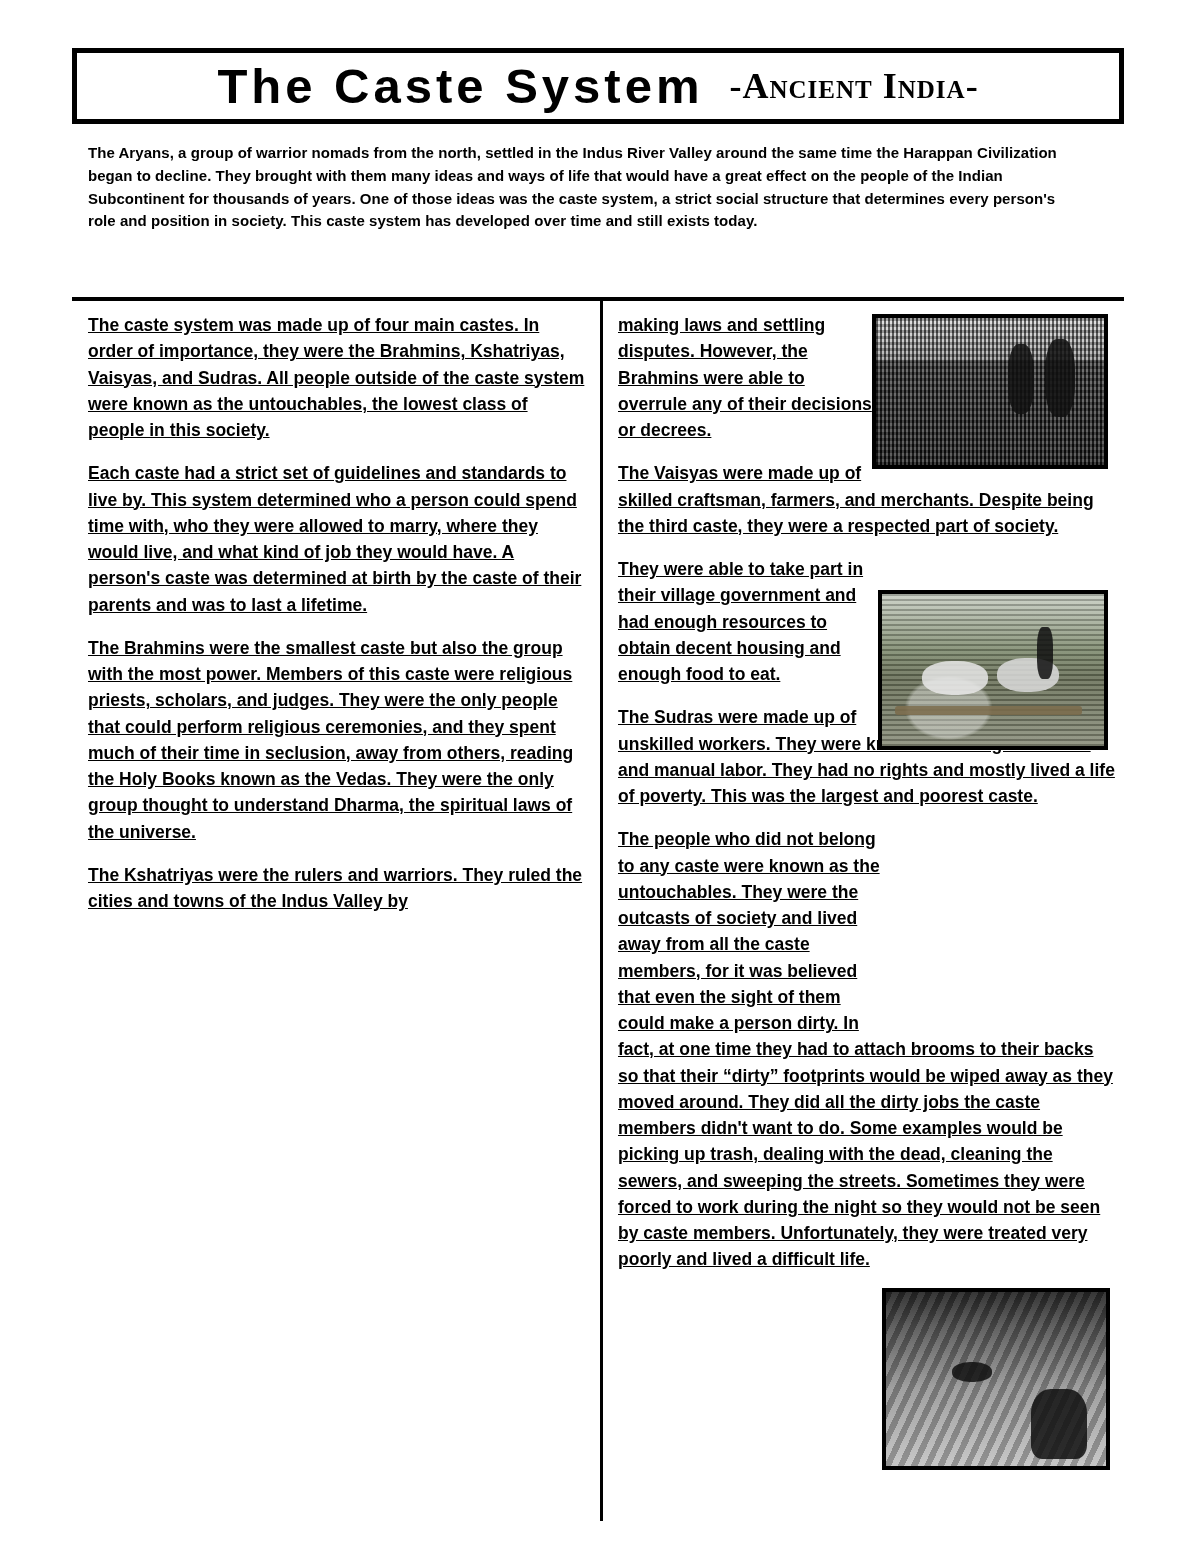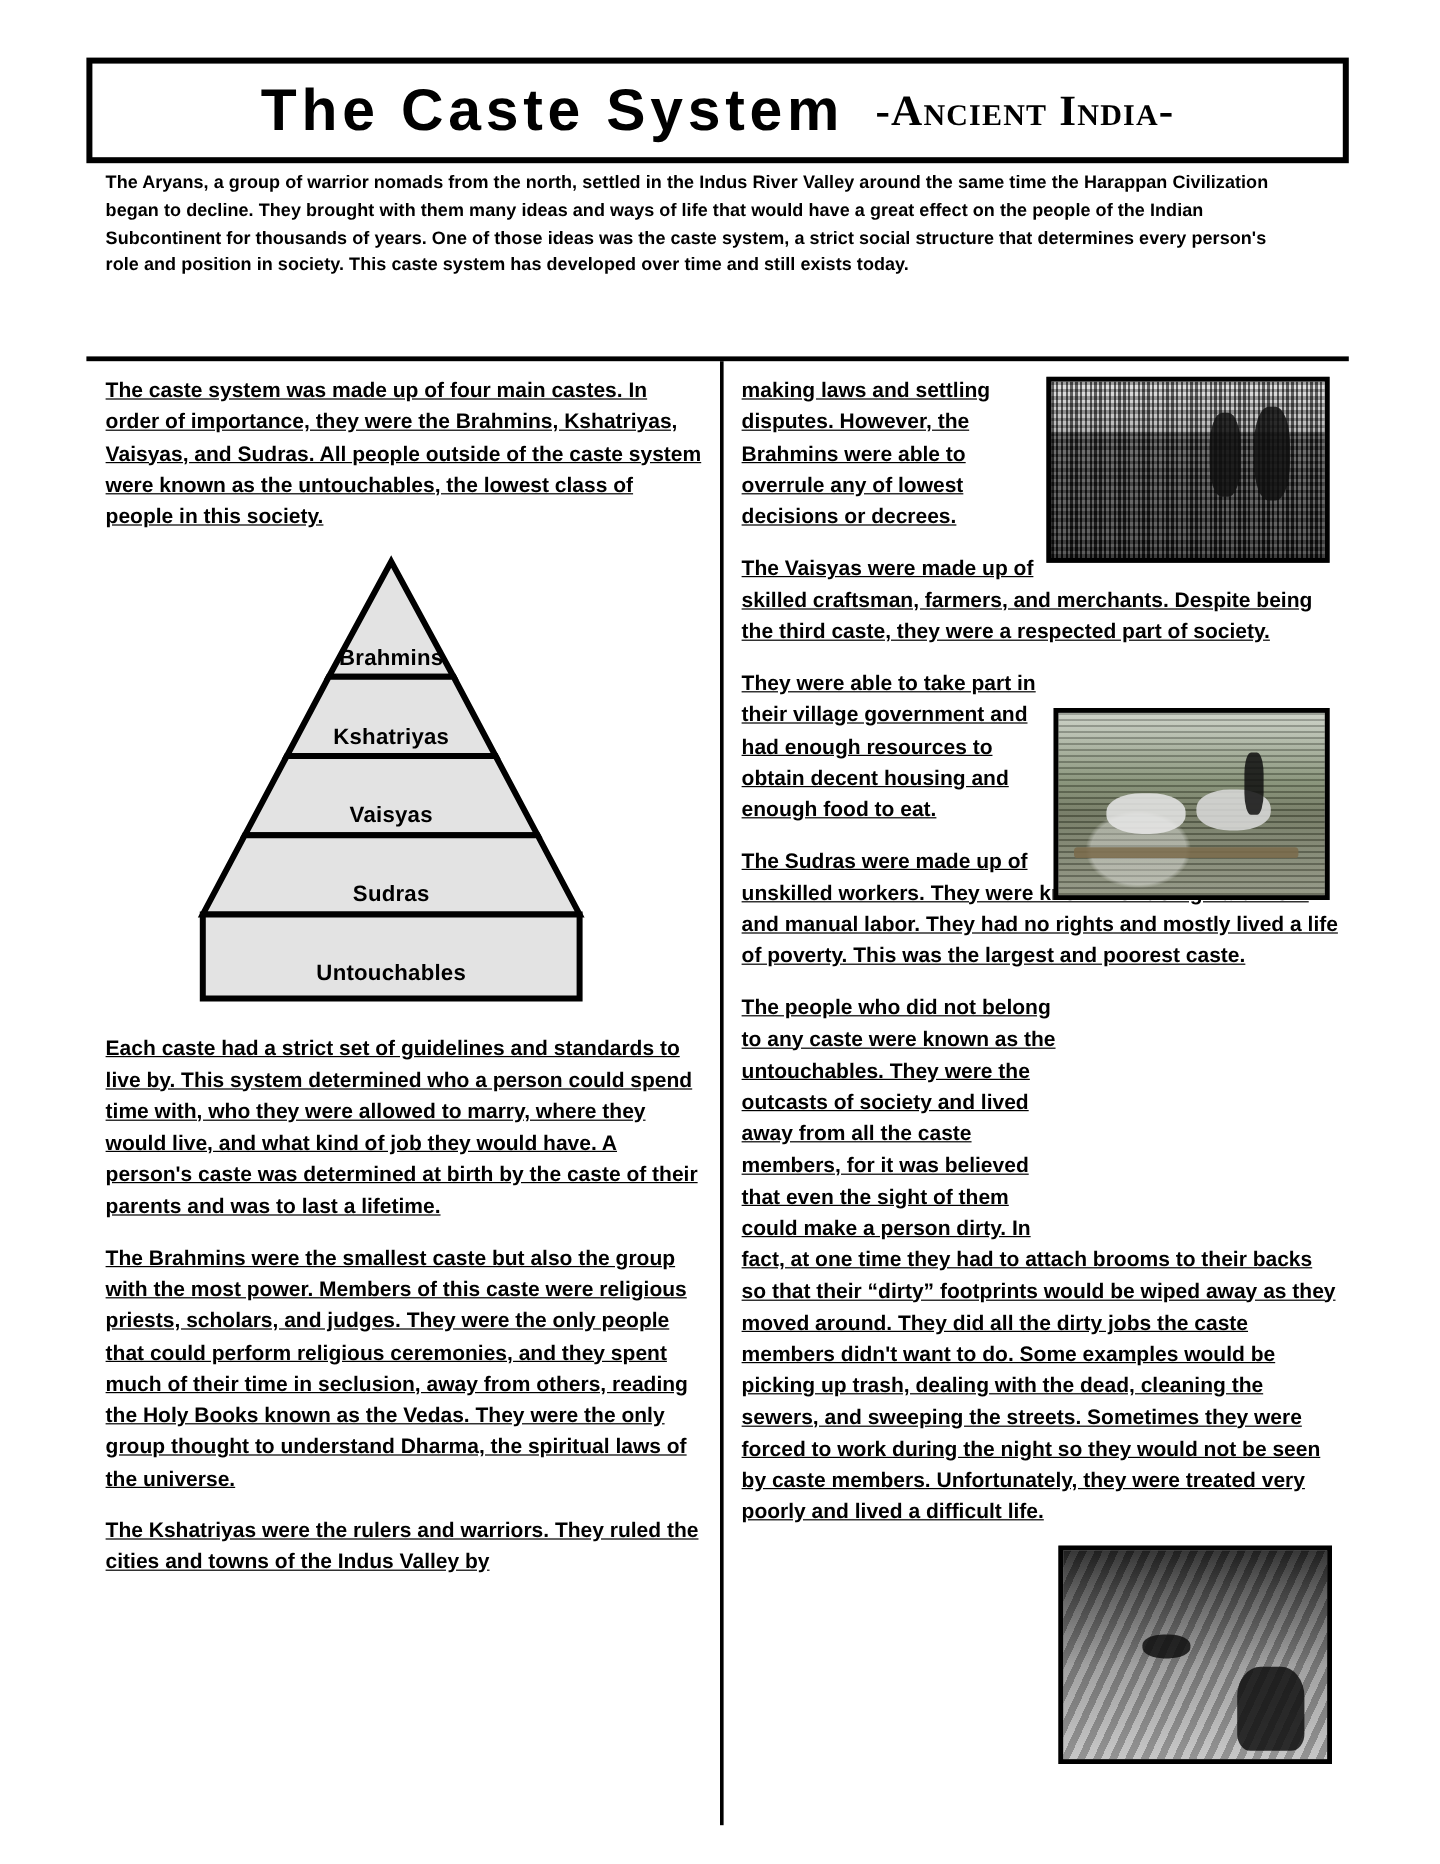--- a/index.html
+++ b/index.html
@@ -22,21 +22,21 @@
     box-sizing: border-box;
     padding: 0;
   }
 
   
   .title-banner {
     position: absolute;
     left: 72px;
     top: 48px;
     width: 1052px;
-    height: 88px;
+    height: 76px;
     border: 5px solid #000;
     box-sizing: border-box;
     display: flex;
     align-items: center;
     justify-content: center;
     gap: 26px;
   }
   .title-main {
     font-size: 49px;
     font-weight: bold;
@@ -201,48 +201,29 @@
   </div>
 
   <div class="intro">The Aryans, a group of warrior nomads from the north, settled in the Indus River Valley around the same time the Harappan Civilization began to decline.  They brought with them many ideas and ways of life that would have a great effect on the people of the Indian Subcontinent for thousands of years.  One of those ideas was the caste system, a strict social structure that determines every person's role and position in society.  This caste system has developed over time and still exists today.</div>
 
   <div class="rule"></div>
   <div class="col-divider"></div>
 
   <div class="col col-left">
     <p>The caste system was made up of four main castes.  In order of importance, they were the Brahmins, Kshatriyas, Vaisyas, and Sudras.  All people outside of the caste system were known as the untouchables, the lowest class of people in this society.</p>
 
-    <div class="pyramid">
-      <svg width="440" height="390" viewBox="0 0 440 390">
-
-        <polygon points="220,8 272,104 168,104" fill="#e3e3e3" stroke="#000" stroke-width="5"></polygon>
-
-        <polygon points="168,104 272,104 307,170 133,170" fill="#e3e3e3" stroke="#000" stroke-width="5"></polygon>
-
-        <polygon points="133,170 307,170 342,236 98,236" fill="#e3e3e3" stroke="#000" stroke-width="5"></polygon>
-
-        <polygon points="98,236 342,236 377,302 63,302" fill="#e3e3e3" stroke="#000" stroke-width="5"></polygon>
-
-        <polygon points="63,302 377,302 377,372 63,372" fill="#e3e3e3" stroke="#000" stroke-width="5"></polygon>
-      </svg>
-      <div class="pyr-label pl0">Brahmins</div>
-      <div class="pyr-label pl1">Kshatriyas</div>
-      <div class="pyr-label pl2">Vaisyas</div>
-      <div class="pyr-label pl3">Sudras</div>
-      <div class="pyr-label pl4">Untouchables</div>
-    </div>
 
     <p>Each caste had a strict set of guidelines and standards to live by. This system determined who a person could spend time with, who they were allowed to marry, where they would live, and what kind of job they would have. A person's caste was determined at birth by the caste of their parents and was to last a lifetime.</p>
     <p>The Brahmins were the smallest caste but also the group with the most power.  Members of this caste were religious priests, scholars, and judges.  They were the only people that could perform religious ceremonies, and they spent much of their time in seclusion, away from others, reading the Holy Books known as the Vedas.  They were the only group thought to understand Dharma, the spiritual laws of the universe.</p>
     <p class="tight">The Kshatriyas were the rulers and warriors.  They ruled the cities and towns of the Indus Valley by</p>
   </div>
 
   <div class="col col-right">
     <div class="spacer-1"></div>
-    <p>making laws and settling disputes.  However, the Brahmins were able to overrule any of lowest decisions or decrees.</p>
+    <p>making laws and settling disputes.  However, the Brahmins were able to overrule any of their decisions or decrees.</p>
     <p>The Vaisyas were made up of skilled craftsman, farmers, and merchants.  Despite being the third caste, they were a respected part of society.</p>
     <div class="spacer-2"></div>
     <p>They were able to take part in their village government and had enough resources to obtain decent housing and enough food to eat.</p>
     <p>The Sudras were made up of unskilled workers.  They were known for doing hard work and manual labor.  They had no rights and mostly lived a life of poverty.  This was the largest and poorest caste.</p>
     <p>
       <span class="spacer-3"></span>
       <span>The people who did not belong to any caste were known as the untouchables.  They were the outcasts of society and lived away from all the caste members, for it was believed that even the sight of them could make a person dirty.  In fact, at one time they had to attach brooms to their backs so that their “dirty” footprints would be wiped away as they moved around.  They did all the dirty jobs the caste members didn't want to do.  Some examples would be picking up trash, dealing with the dead, cleaning the sewers, and sweeping the streets. Sometimes they were forced to work during the night so they would not be seen by caste members.  Unfortunately, they were treated very poorly and lived a difficult life.</span>
     </p>
   </div>
 

